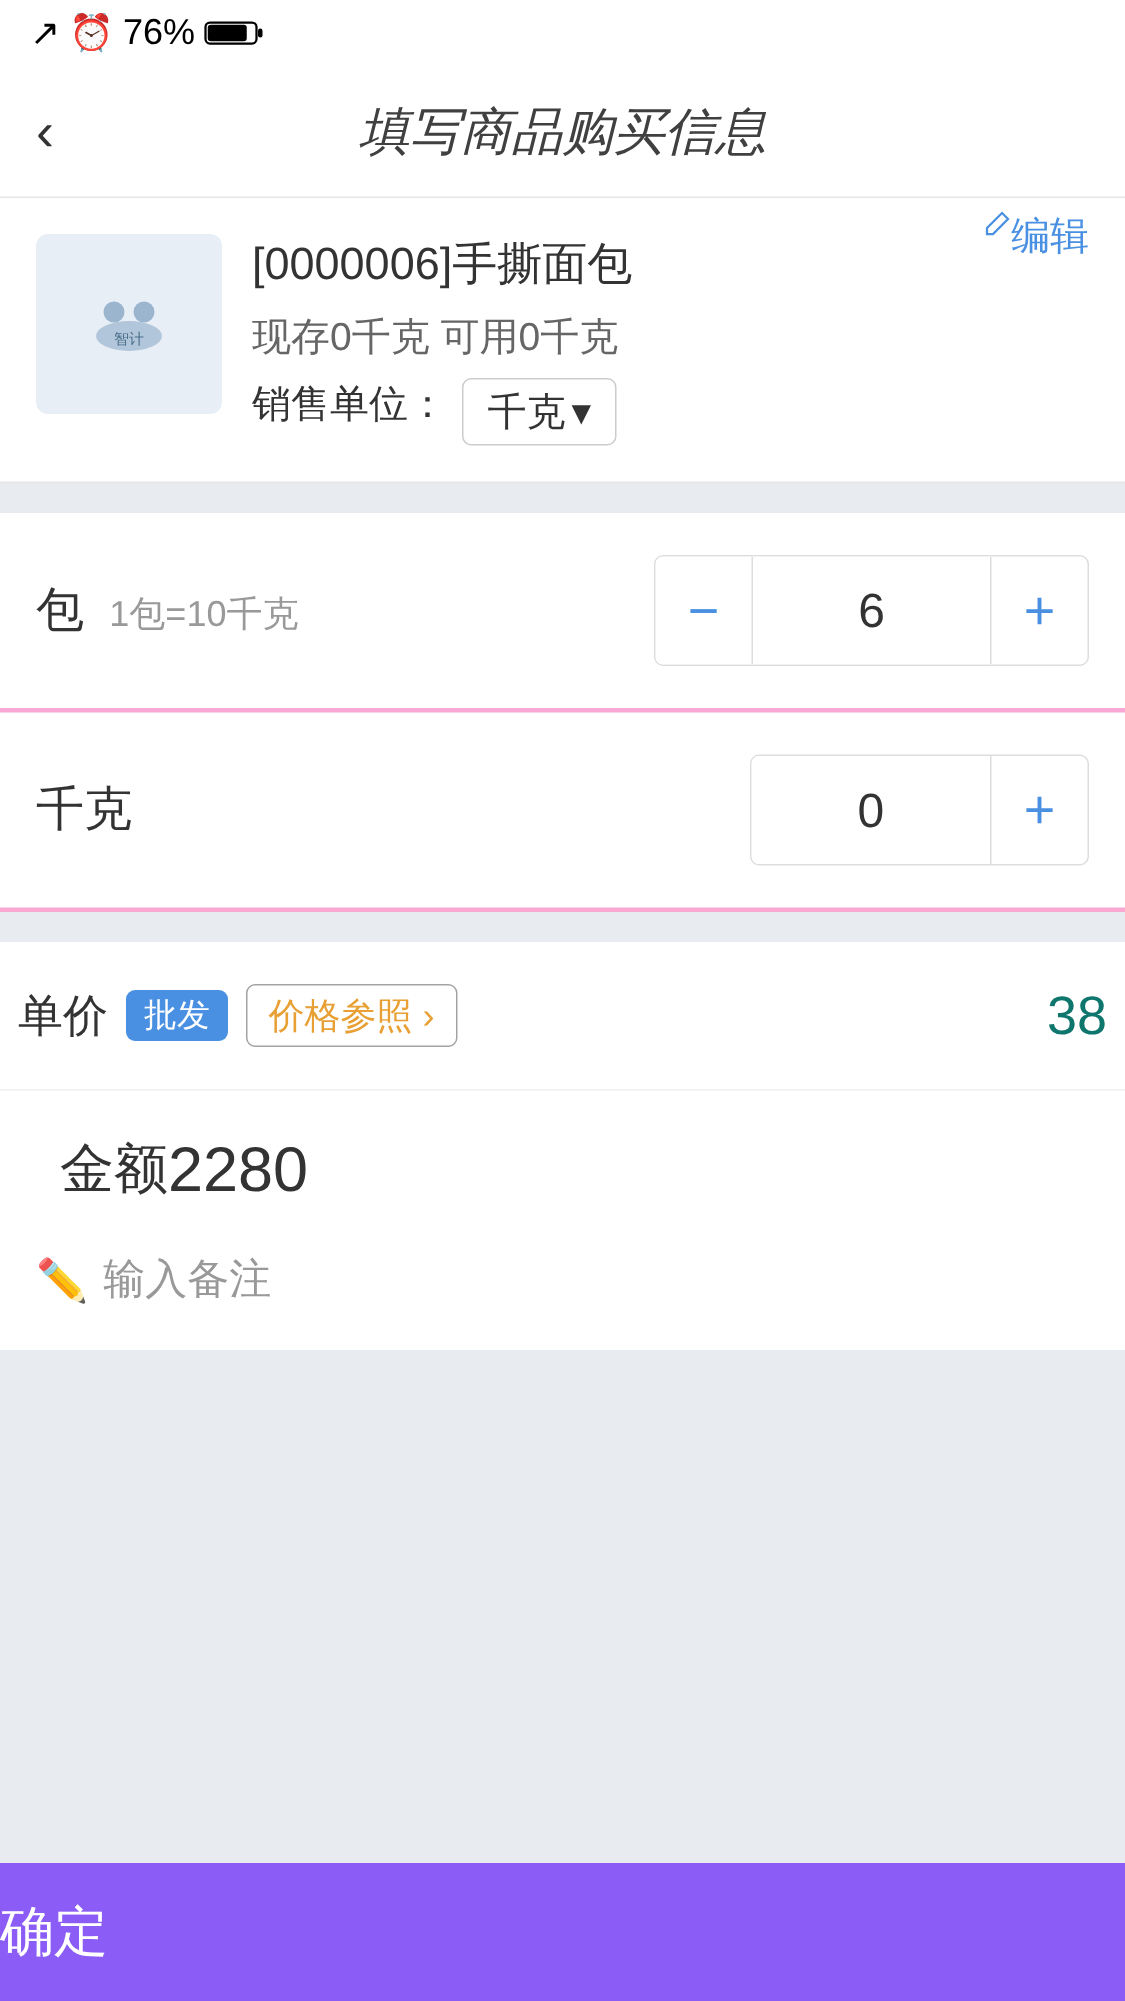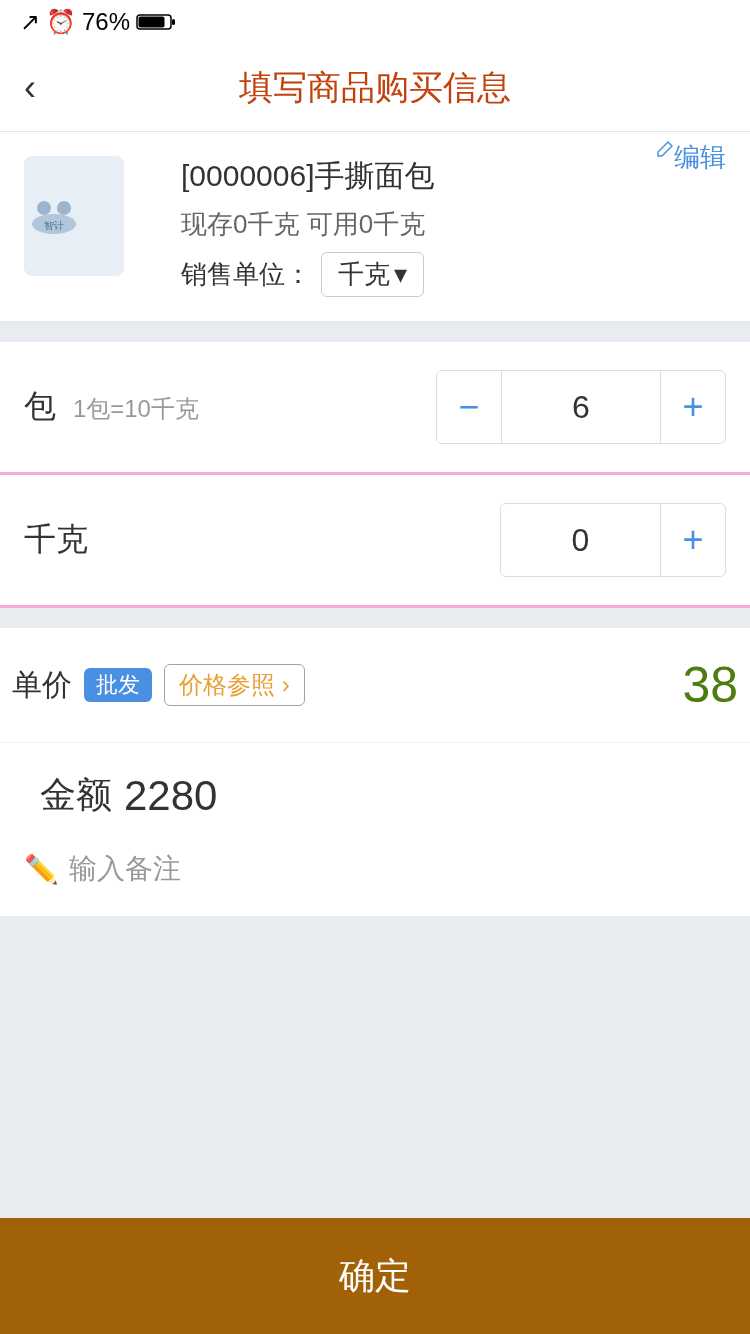--- a/index.html
+++ b/index.html
@@ -44,58 +44,58 @@
     .nav-back {
       position: absolute;
       left: 24px;
       font-size: 36px;
       color: #333;
       cursor: pointer;
     }
     .nav-title {
       font-size: 34px;
       font-weight: 500;
-      color: #c2410c;
+      color: #404040;
+      font-style: italic;
     }
 
     
     .product-card {
       background: #fff;
       padding: 24px;
       display: flex;
       align-items: flex-start;
       gap: 20px;
       border-bottom: 1px solid #e5e5e5;
     }
     .product-image {
-      width: 100px;
+      width: 124px;
       height: 120px;
       background: #e8eef5;
       border-radius: 8px;
       display: flex;
       align-items: center;
-      justify-content: flex-start;
+      justify-content: center;
       flex-shrink: 0;
     }
     .product-image svg { width: 60px; height: 60px; }
-    .product-info { flex: 1; margin-left: 37px; }
+    .product-info { flex: 1; }
     .product-name {
       font-size: 30px;
       font-weight: 500;
       color: #333;
       margin-bottom: 10px;
     }
     .product-stock {
       font-size: 26px;
       color: #666;
       margin-bottom: 10px;
     }
     .product-unit-row {
       display: flex;
-      align-items: center;
       gap: 10px;
       font-size: 26px;
       color: #333;
     }
     .unit-select {
       border: 1px solid #ccc;
       border-radius: 6px;
       padding: 4px 16px;
       font-size: 26px;
       color: #333;
@@ -229,65 +229,65 @@
       padding: 4px 14px;
       font-size: 24px;
       color: #e8a034;
       display: flex;
       align-items: center;
       gap: 4px;
       cursor: pointer;
     }
     .price-value {
       margin-left: auto;
-      font-size: 50px;
-      color: #4d7c0f;
+      font-size: 36px;
+      color: #0f766e;
       font-weight: 400;
     }
 
     
     .amount-section {
       background: #fff;
       padding: 28px 24px 0 24px;
       border-top: 1px solid #f0f0f0;
     }
     .amount-row {
       display: flex;
       align-items: center;
       font-size: 36px;
       color: #333;
       padding-bottom: 20px;
     }
     .amount-label { font-weight: 400; margin-left: 16px; }
-    .amount-value { font-size: 42px; font-weight: 500; margin-left: 12px; }
+    .amount-value { font-size: 42px; font-weight: 500; }
     .note-row {
       display: flex;
       align-items: center;
       gap: 10px;
       padding: 10px 0 28px 0;
       color: #999;
       font-size: 28px;
     }
     .pencil-icon { font-size: 28px; }
 
     
     .bottom-spacer {
       background: #e8ecf0;
       flex: 1;
       min-height: 380px;
     }
 
     
     .confirm-bar {
       width: 750px;
-      height: 116px;
-      background: #a16207;
-      display: flex;
-      align-items: center;
-      justify-content: center;
+      height: 92px;
+      background: #8b5cf6;
+      display: flex;
+      align-items: center;
+      justify-content: flex-start;
       cursor: pointer;
       position: fixed;
       bottom: 0;
       left: 0;
     }
     .confirm-btn-text {
       font-size: 36px;
       color: #fff;
       font-weight: 500;
     }

